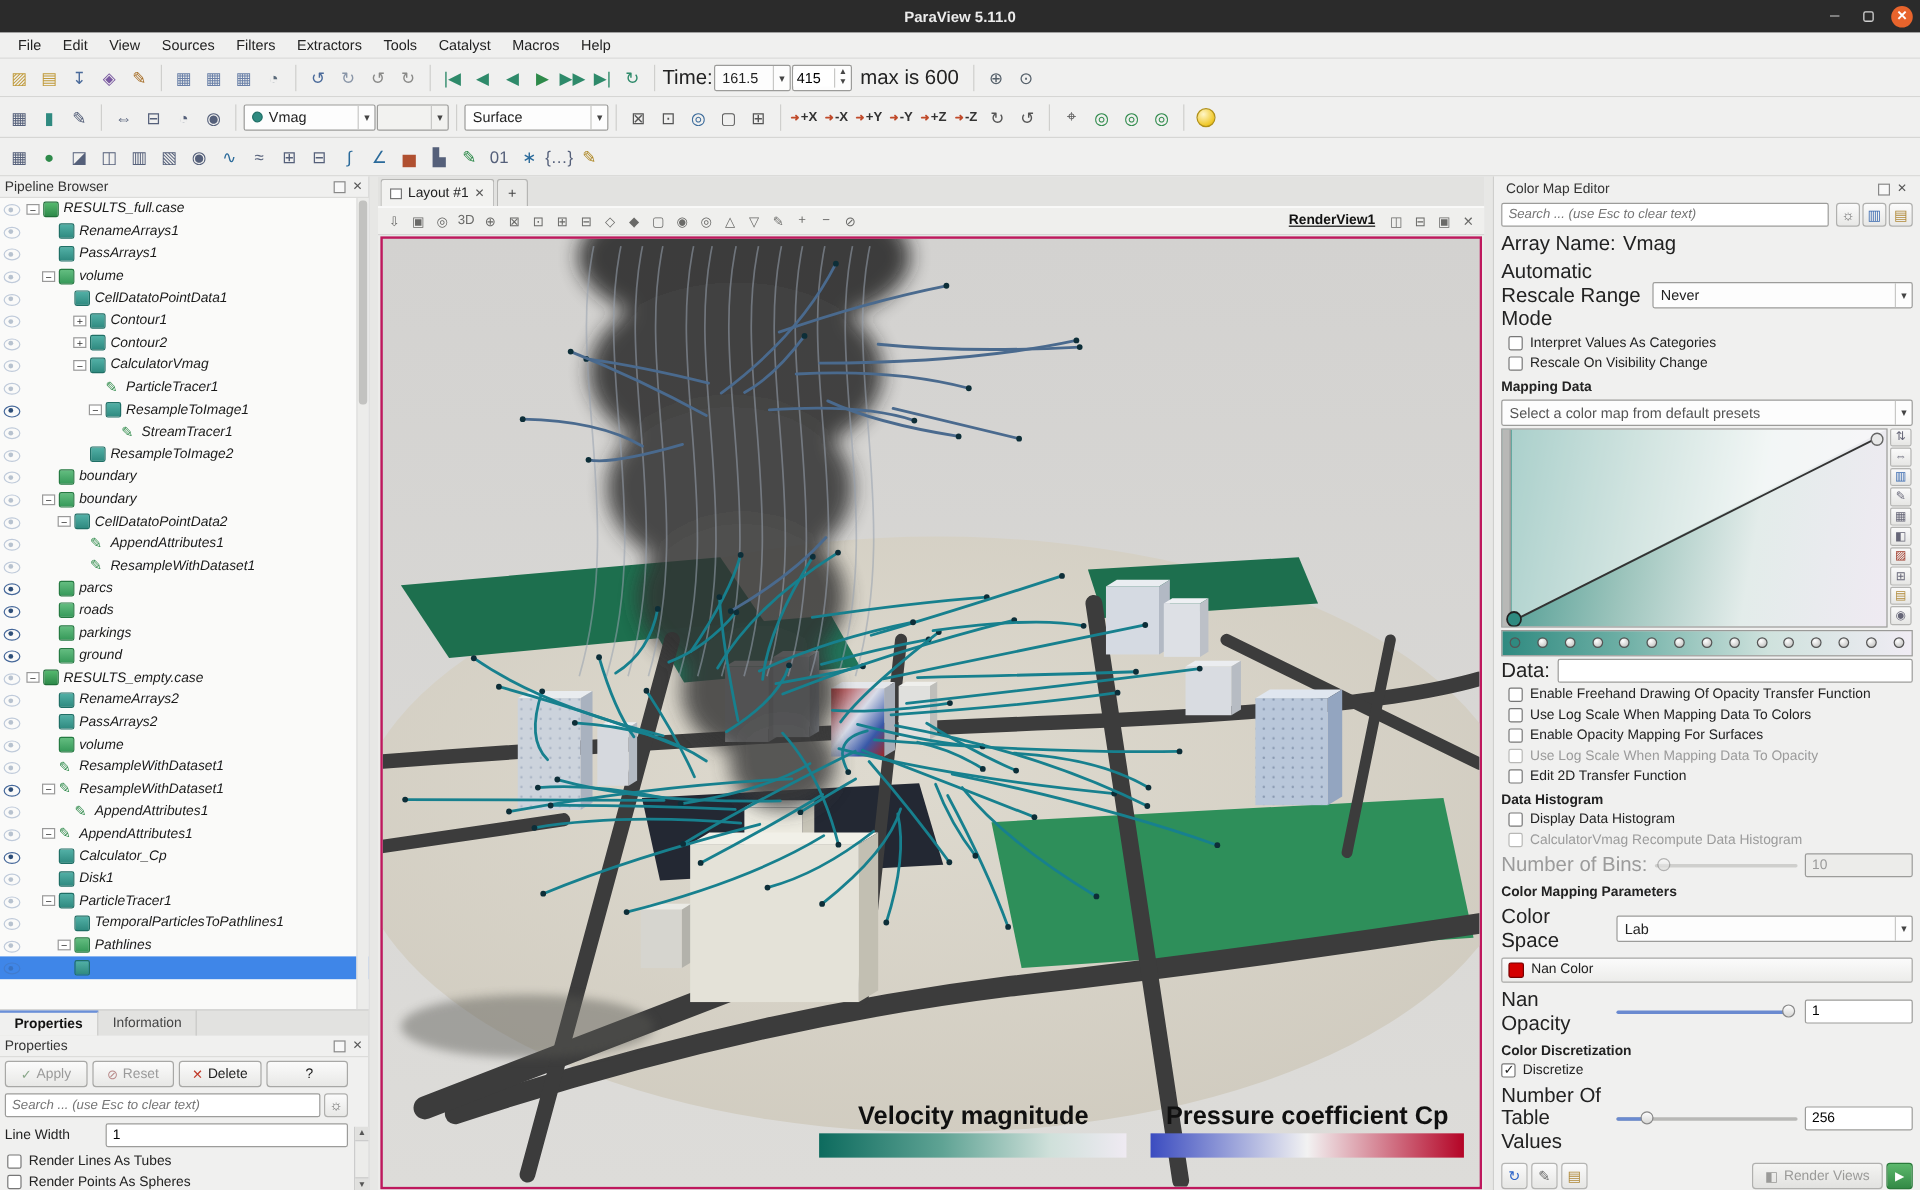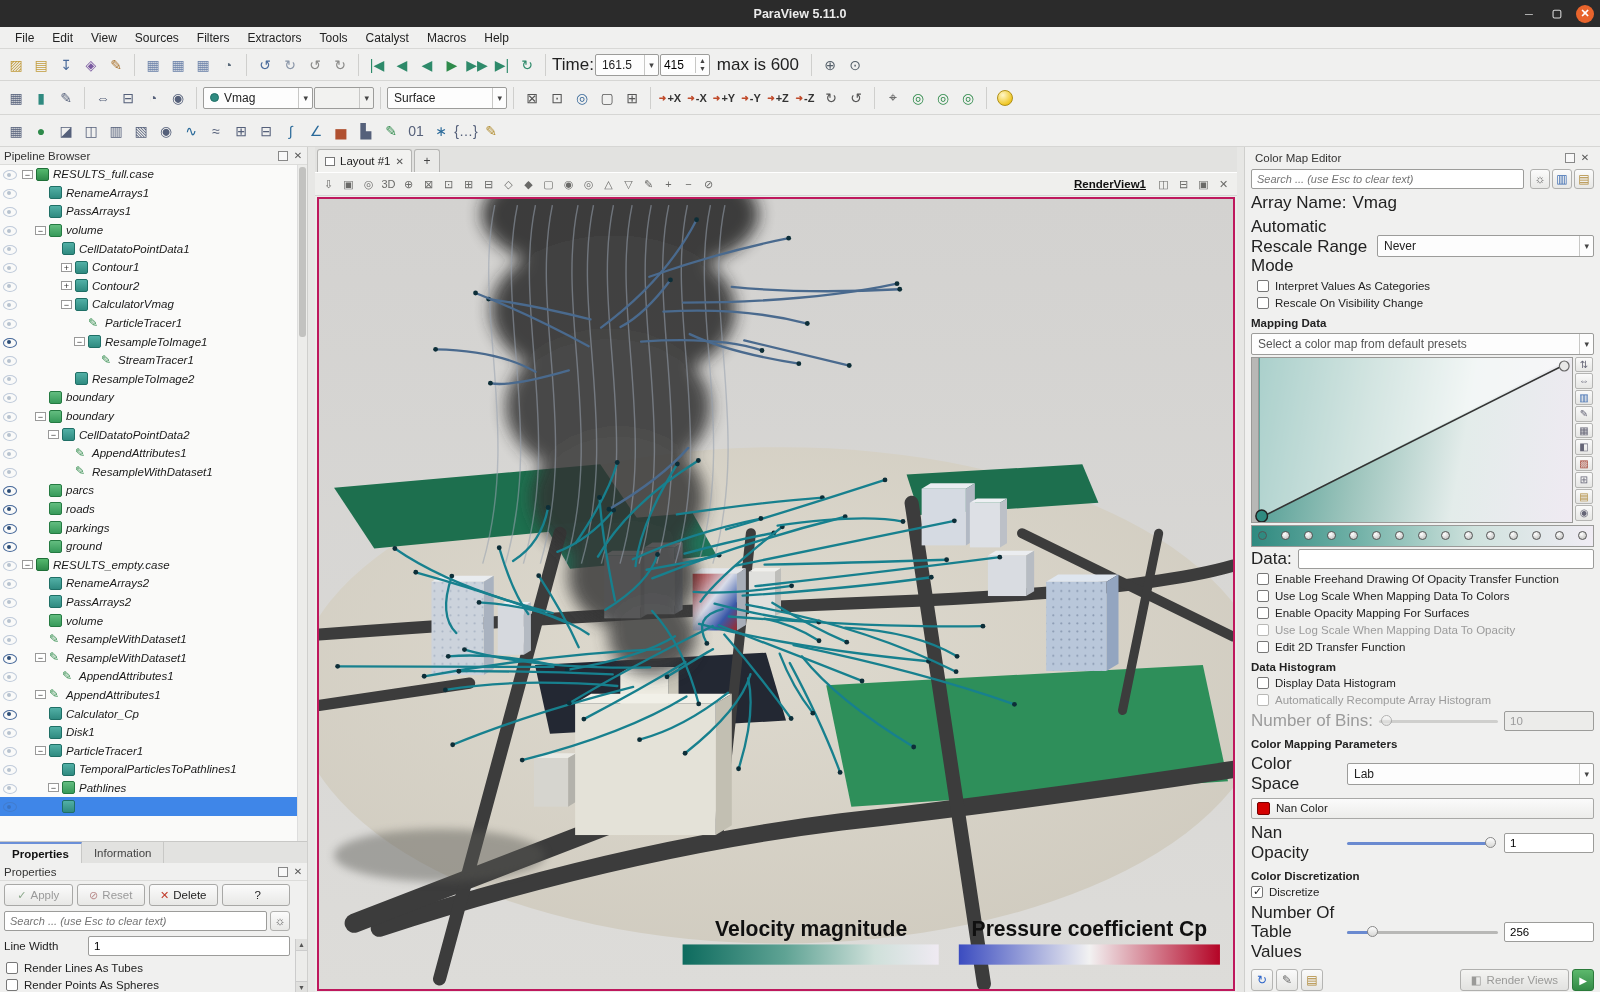--- a/index.html
+++ b/index.html
@@ -1076,21 +1076,21 @@
       </div>
     <div class="cme-section">Data Histogram</div>
     <div>
 
     <label class="cb-row">
           <span class="cb"></span>
           <span>Display Data Histogram</span>
         </label>
         <label class="cb-row dis">
           <span class="cb"></span>
-          <span>Automatically Recompute Array Histogram</span>
+          <span>CalculatorVmag Recompute Data Histogram</span>
         </label>
       </div>
     <div class="cme-row">
       <span class="cme-label" style="color:#9b9b9b">Number of Bins:</span>
       <div class="slider">
         <div class="groove" style="background:#cfcfcd"></div>
           <div class="handle" style="left:2px;opacity:.6"></div>
       </div>
       <input class="num-field dis" value="10" style="">
     </div>

